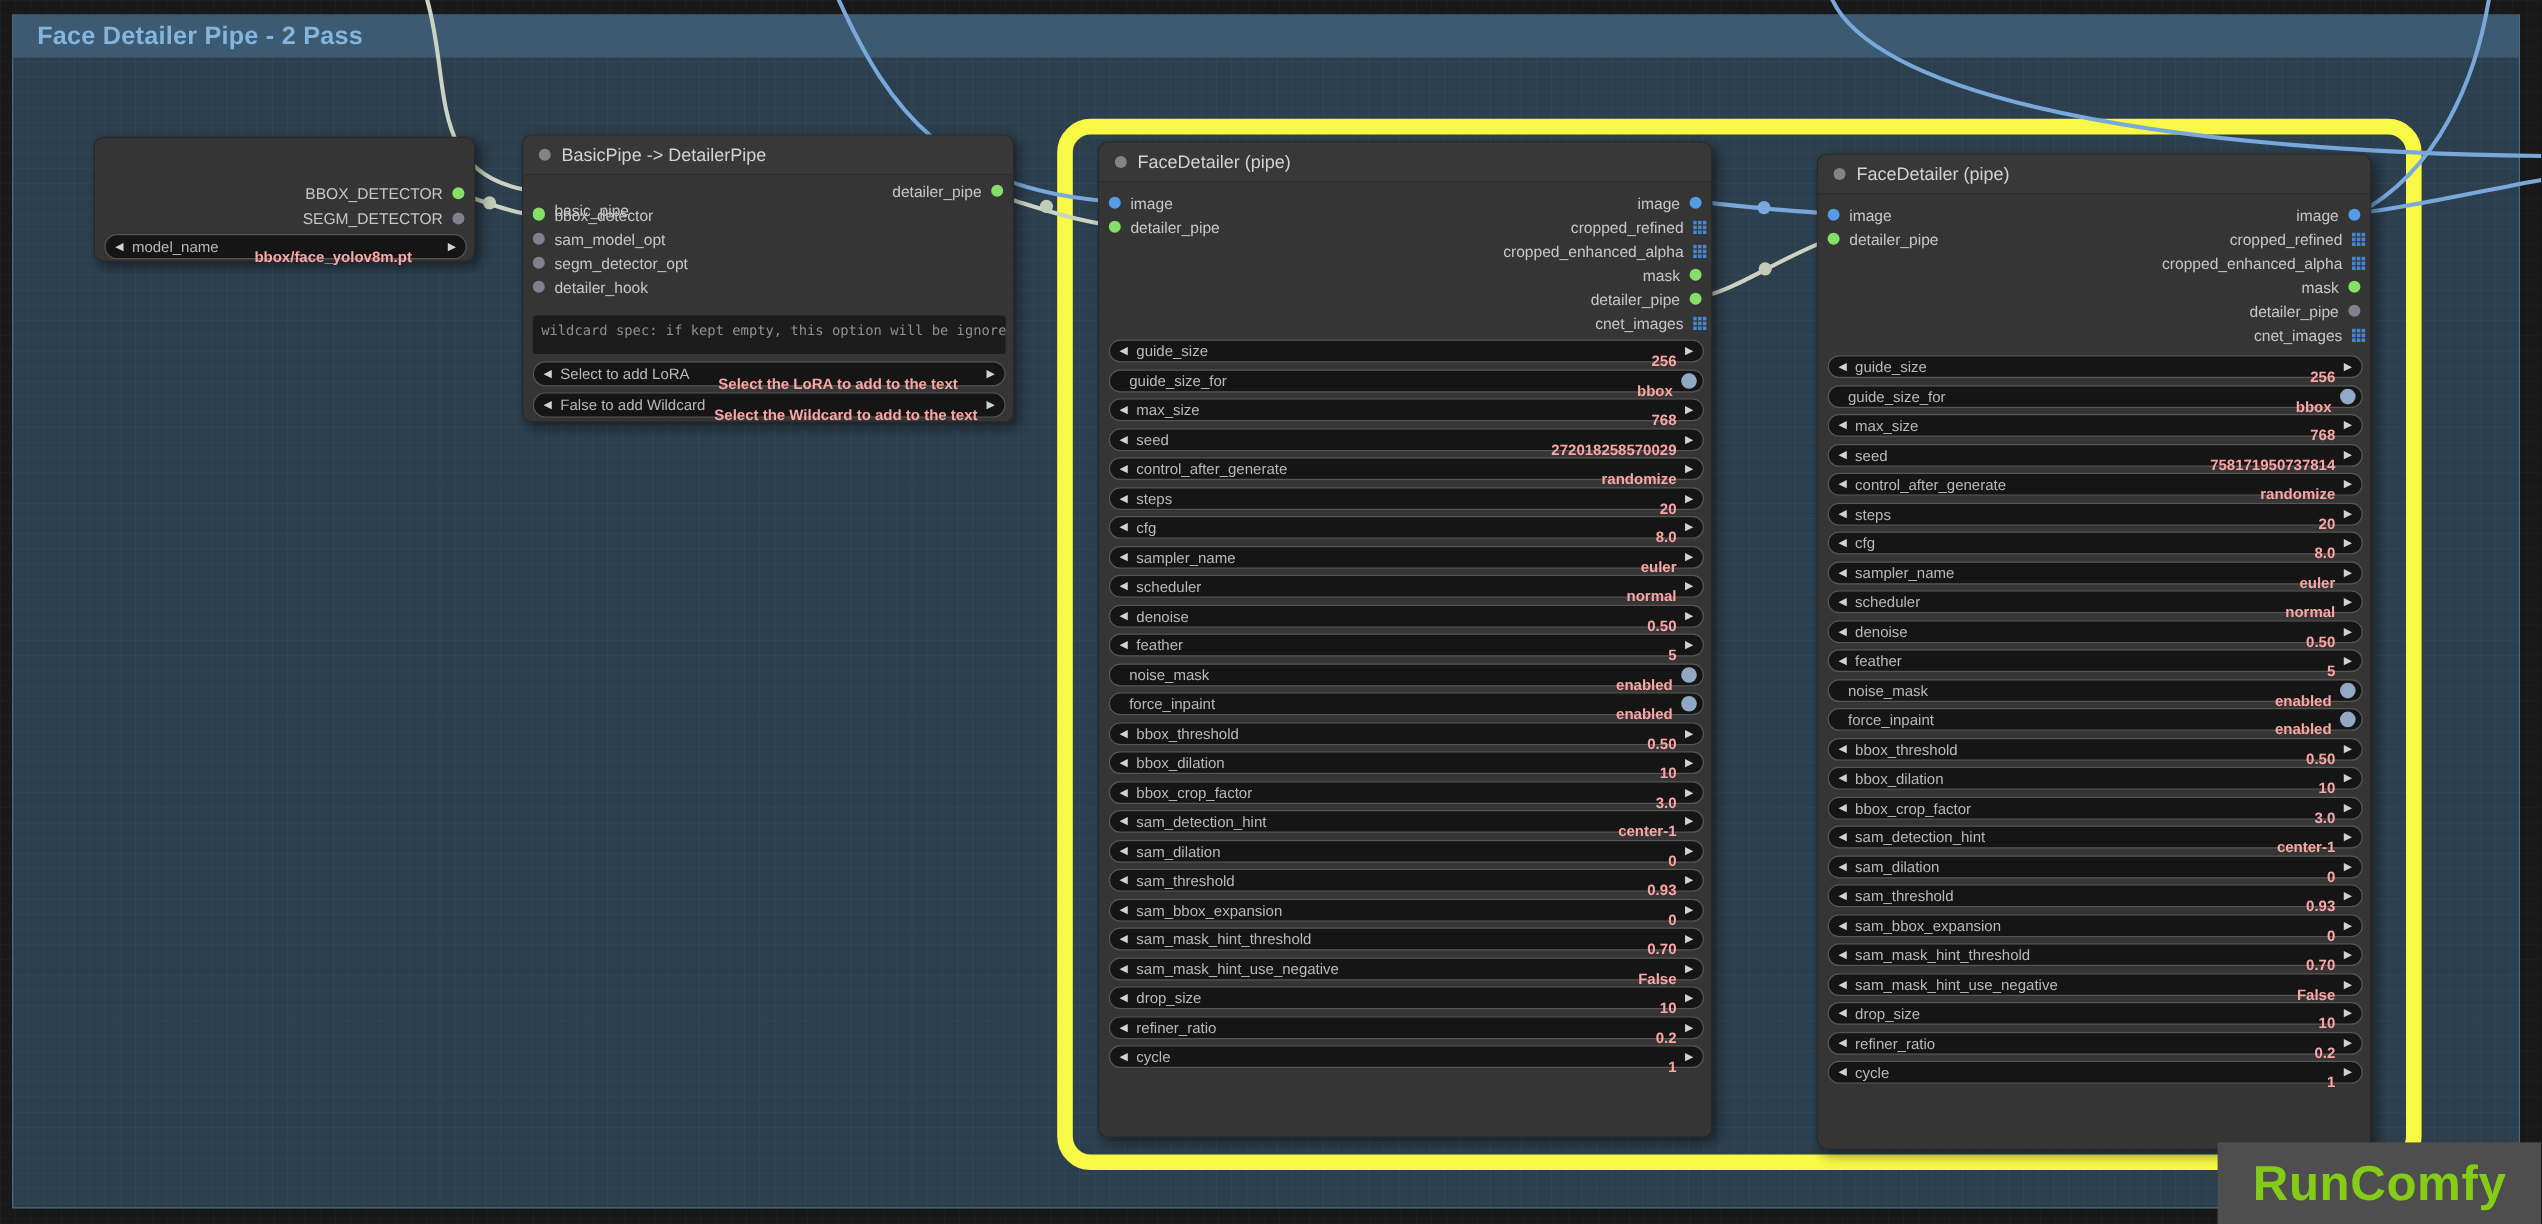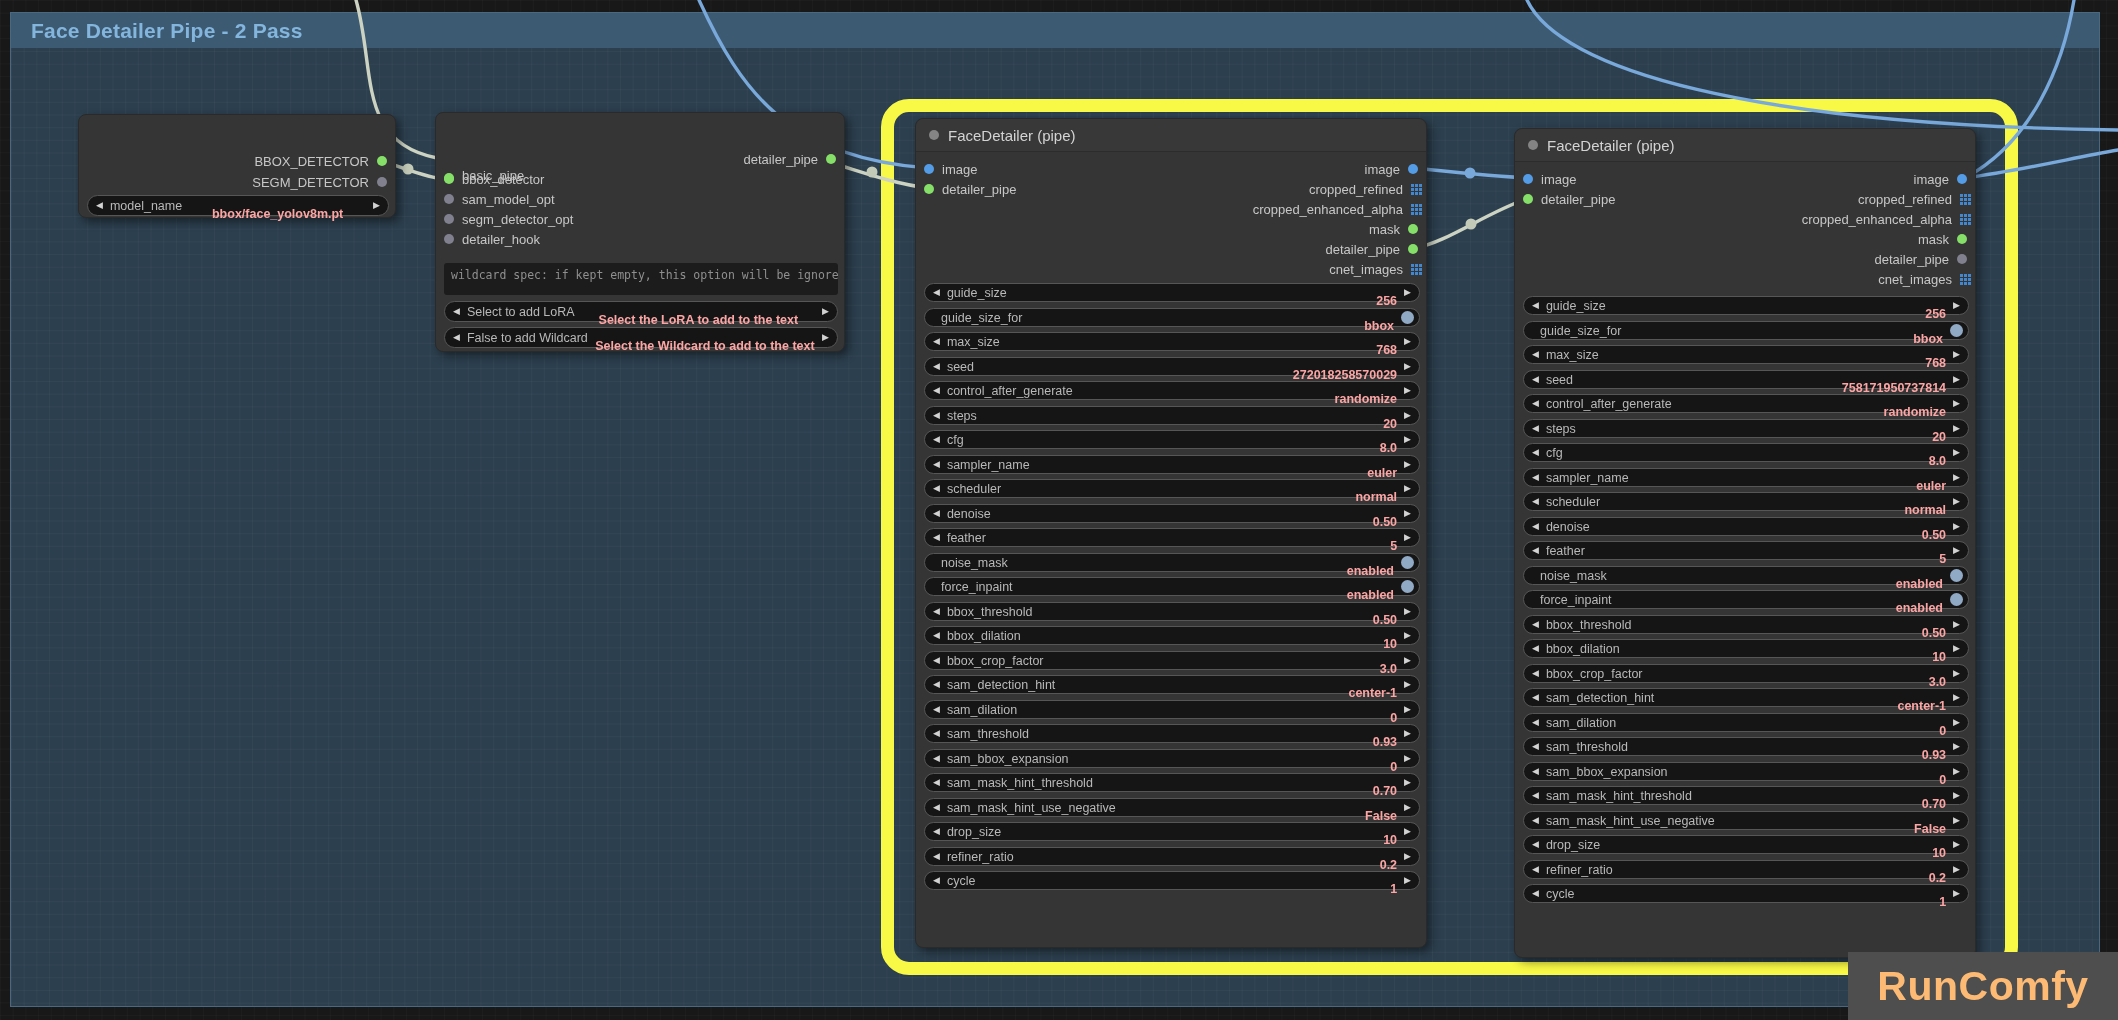--- a/index.html
+++ b/index.html
@@ -77,21 +77,21 @@
     position:absolute; left:8px; box-sizing:border-box; background:#1c1c1c;
     border-radius:3px; color:#8f8f8f; font-family:"DejaVu Sans Mono", monospace;
     font-size:11.5px; padding:5px 7px; overflow:hidden; white-space:nowrap;
   }
   
   .watermark{
     position:absolute; left:1848px; top:952px; width:270px; height:68px;
     background:#4e4e4e; display:flex; align-items:center; justify-content:center;
     z-index:6;
   }
-  .watermark span{ color:#fdba74; font-size:41px; font-weight:600; letter-spacing:.5px;}
+  .watermark span{ color:#84cc16; font-size:41px; font-weight:600; letter-spacing:.5px;}
 </style>
 </head>
 <body>
 
 <div id="canvas">
 
   <div class="group">
     <div class="group-header">
       <span class="group-title">Face Detailer Pipe - 2 Pass</span>
     </div>
@@ -127,20 +127,24 @@
         <span class="dot dot-gray"></span>
       </div>
       <div class="widget" style="top: 80px; width: 302px; height: 21px;">
         <span class="arr">◀</span>
         <span class="wlabel">model_name</span>
         <span class="wvalue center">bbox/face_yolov8m.pt</span>
         <span class="arr">▶</span>
       </div>
     </div>
   <div class="node" style="left: 435px; top: 112px; width: 410px; height: 240px;">
+      <div class="node-header">
+        <span class="hdot"></span>
+        <span class="node-title">BasicPipe -&gt; DetailerPipe</span>
+      </div>
       <div class="slot in" style="top: 50px; align-items: flex-end;">
         <span class="dot dot-green"></span>
         <span class="slot-label">basic_pipe</span>
       </div>
       <div class="slot in" style="top: 56px;">
         <span class="dot dot-green"></span>
         <span class="slot-label">bbox_detector</span>
       </div>
       <div class="slot in" style="top: 76px;">
         <span class="dot dot-gray"></span>

